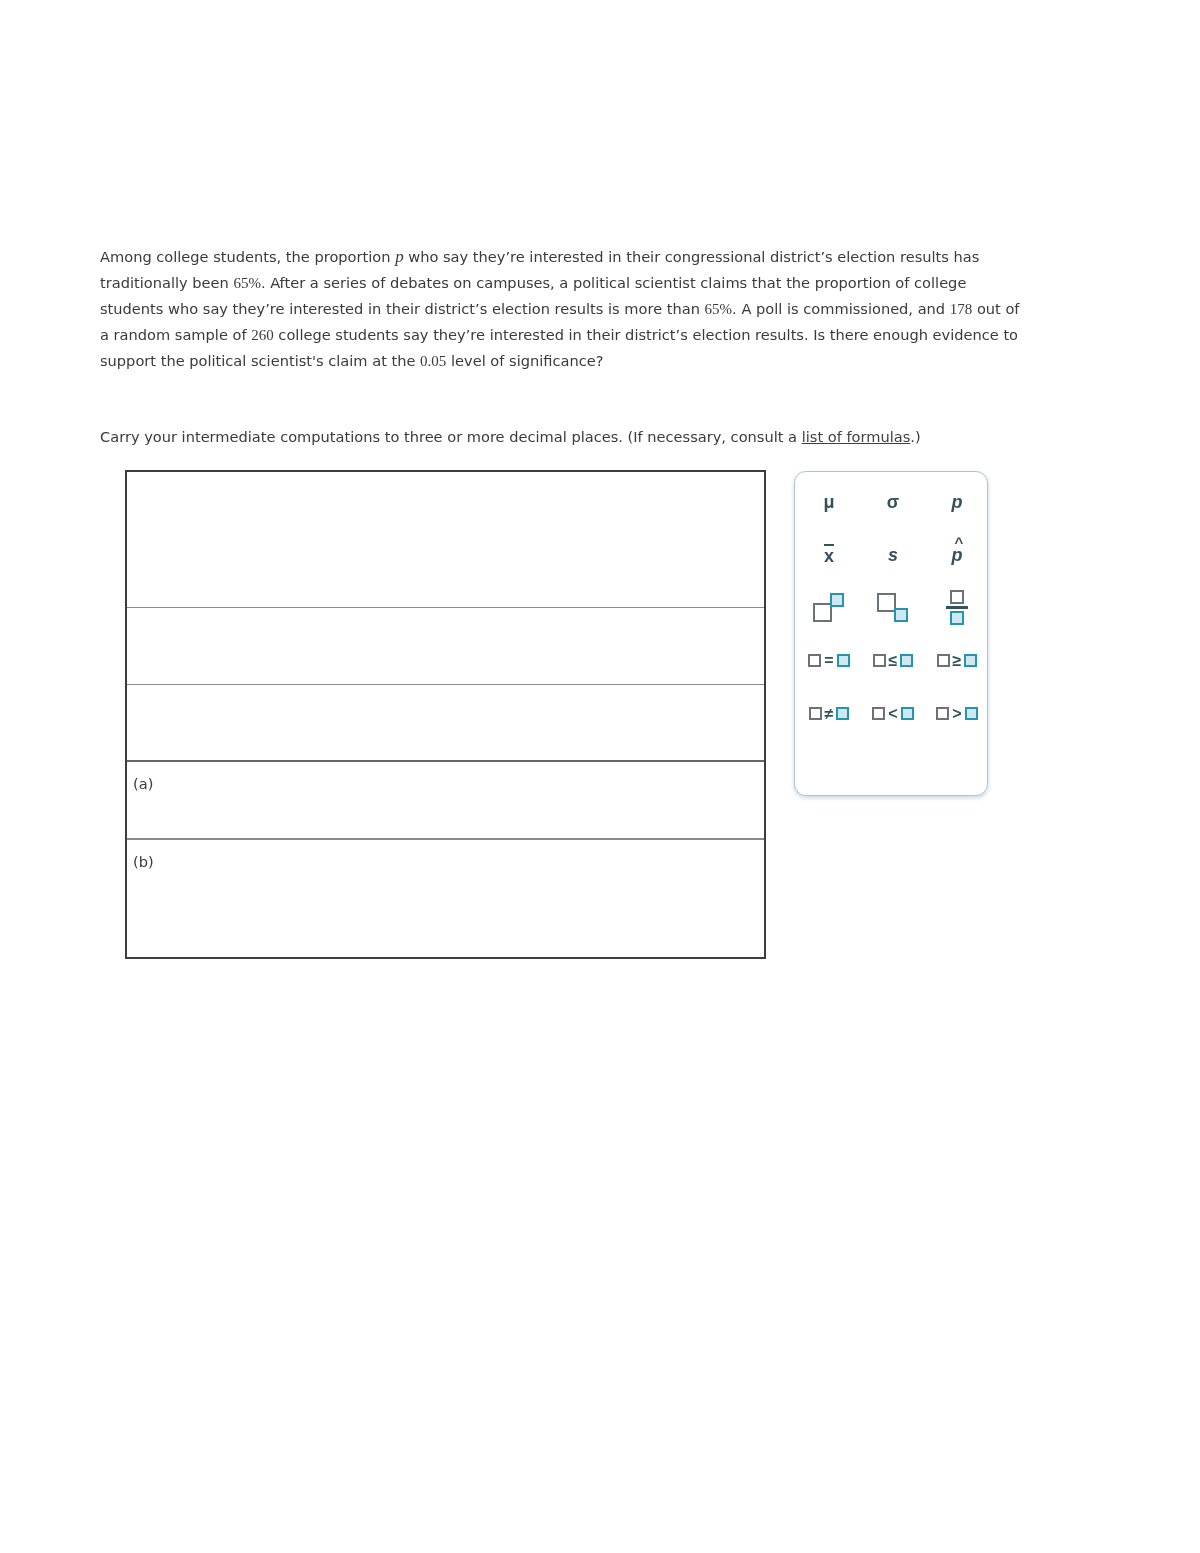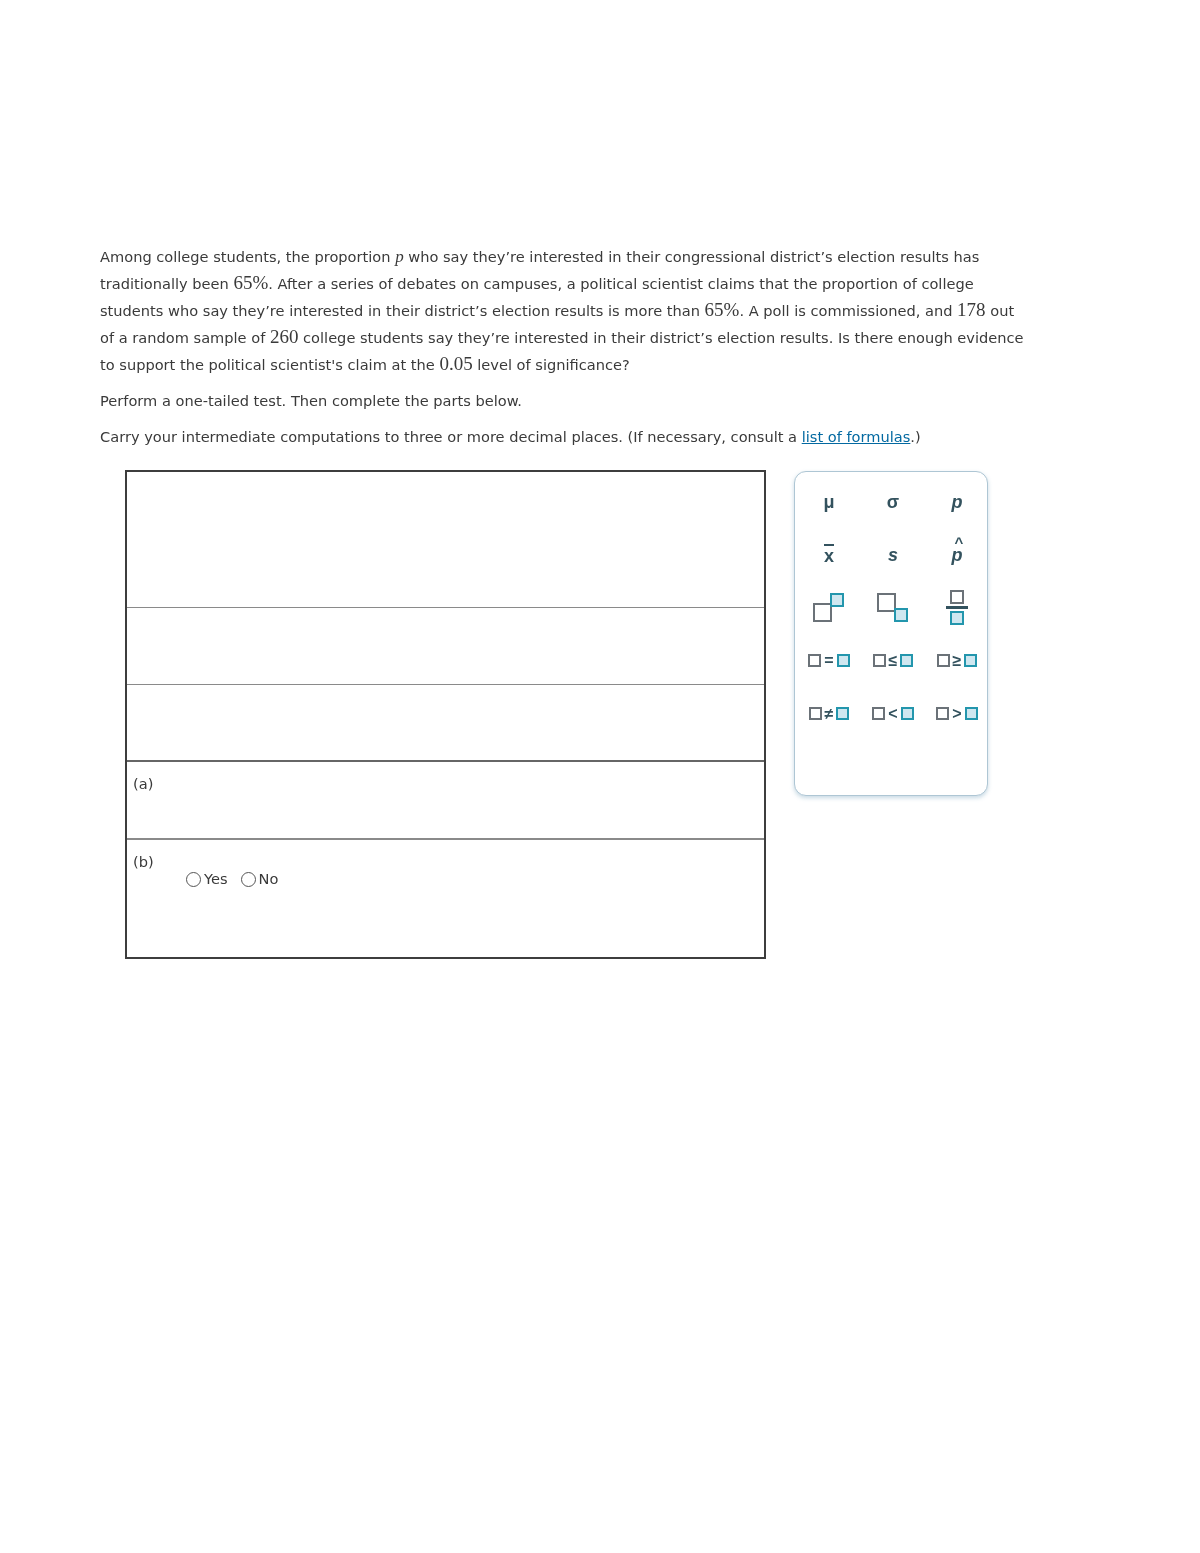--- a/index.html
+++ b/index.html
@@ -6,22 +6,22 @@
   html, body { width: 1200px; height: 1553px; background: #ffffff; }
   body { font-family: "DejaVu Sans", "Liberation Sans", sans-serif; color: #3a3a3a; }
   .page { position: relative; width: 1200px; height: 1553px; background: #fff; overflow: hidden; }
 
   
   .para { position: absolute; left: 100px; font-size: 14.6px; line-height: 26px; color: #3a3a3a; }
   .para.p1 { top: 244px; width: 928px; }
   .para.p2 { top: 388px; width: 928px; }
   .para.p3 { top: 424px; width: 928px; }
   .mathvar { font-family: "Liberation Serif", serif; font-style: italic; font-size: 17px; }
-  .mathnum { font-family: "Liberation Serif", serif; font-size: 19px; }
-  .link { color: #0369a1; text-decoration: underline; cursor: pointer; text-align: center; }
+  .mathnum { font-family: "Liberation Serif", serif; font-size: 15px; }
+  .link { color: #404040; text-decoration: underline; cursor: pointer; text-align: center; }
 
   
   .main-box { position: absolute; left: 125px; top: 470px; width: 641px; height: 489px;
               border: 2px solid #3d3d3d; background: #fff; display: flex; flex-direction: column; }
   .row { width: 100%; }
   .row-hyp   { height: 135px; }
   .row-stat1 { height: 77px;  border-top: 1px solid #8a8a8a; }
   .row-stat2 { height: 76px;  border-top: 1px solid #8a8a8a; }
   .row-a     { height: 78px;  border-top: 2px solid #666666; }
   .row-b     { flex: 1;       border-top: 2px solid #8a8a8a; }
@@ -68,49 +68,38 @@
   .icon-frac .bar { width: 22px; height: 2.5px; background: #33525e; }
   .icon-frac .bot { width: 14px; height: 14px; border: 2px solid #2396ad; background: #cfe7f0; margin-top: 2px; }
 </style>
 </head>
 <body>
 
 <div class="page">
 
   <p class="para p1"><span>Among college students, the proportion </span><span class="mathvar">p</span><span> who say they’re interested in their congressional district’s election results has traditionally been </span><span class="mathnum">65%</span><span>. After a series of debates on campuses, a political scientist claims that the proportion of college students who say they’re interested in their district’s election results is more than </span><span class="mathnum">65%</span><span>. A poll is commissioned, and </span><span class="mathnum">178</span><span> out of a random sample of </span><span class="mathnum">260</span><span> college students say they’re interested in their district’s election results. Is there enough evidence to support the political scientist's claim at the </span><span class="mathnum">0.05</span><span> level of significance?</span></p>
 
-  <p class="para p2">Perform a one-tailed test. Then complete the parts below.</p>
 
   <p class="para p3"><span>Carry your intermediate computations to three or more decimal places. (If necessary, consult a </span><span class="link">list of formulas</span><span>.)</span></p>
 
   <div class="main-box">
     <div class="row row-hyp"></div>
     <div class="row row-stat1"></div>
     <div class="row row-stat2"></div>
 
     <div class="row row-a">
       <div class="part">
         <div class="part-label">(a)</div>
       </div>
     </div>
 
     <div class="row row-b">
       <div class="part">
         <div class="part-label">(b)</div>
         <div class="part-content">
-          <div class="radio-group">
-            <label class="radio-option">
-                <span class="radio-circle"></span>
-                <span>Yes</span>
-              </label>
-            <label class="radio-option">
-                <span class="radio-circle"></span>
-                <span>No</span>
-              </label>
-          </div>
         </div>
       </div>
     </div>
   </div>
 
   <div class="palette">
     <button class="pal-btn">
         <span class="pal-var">μ</span>
       </button>
     <button class="pal-btn">

